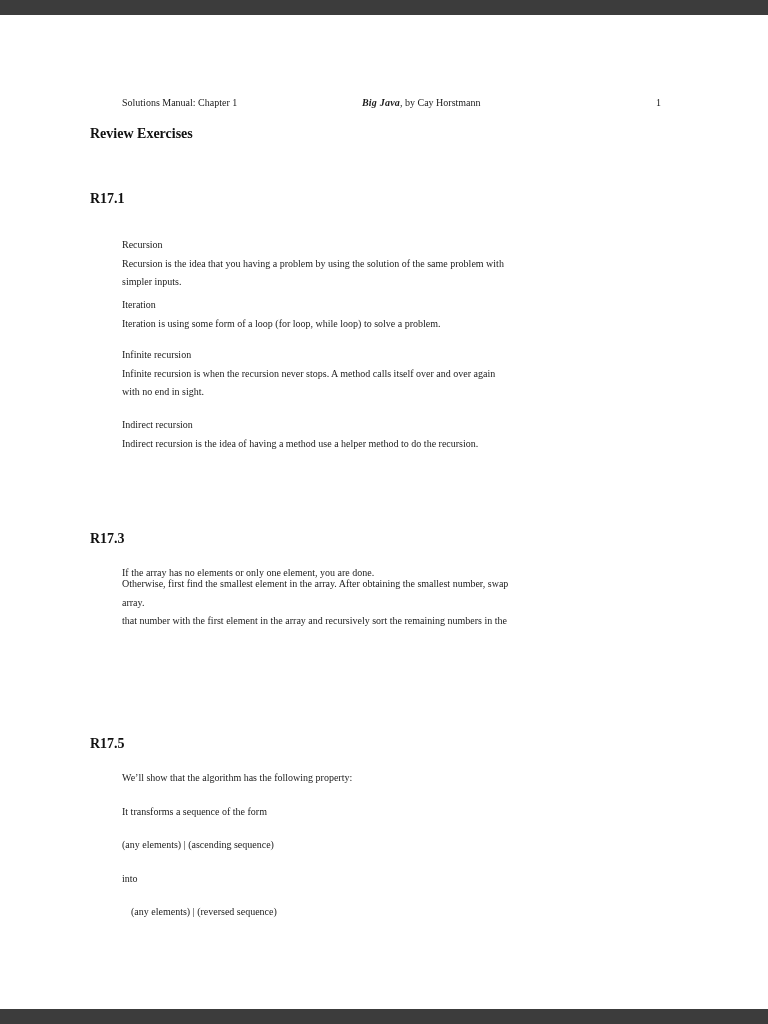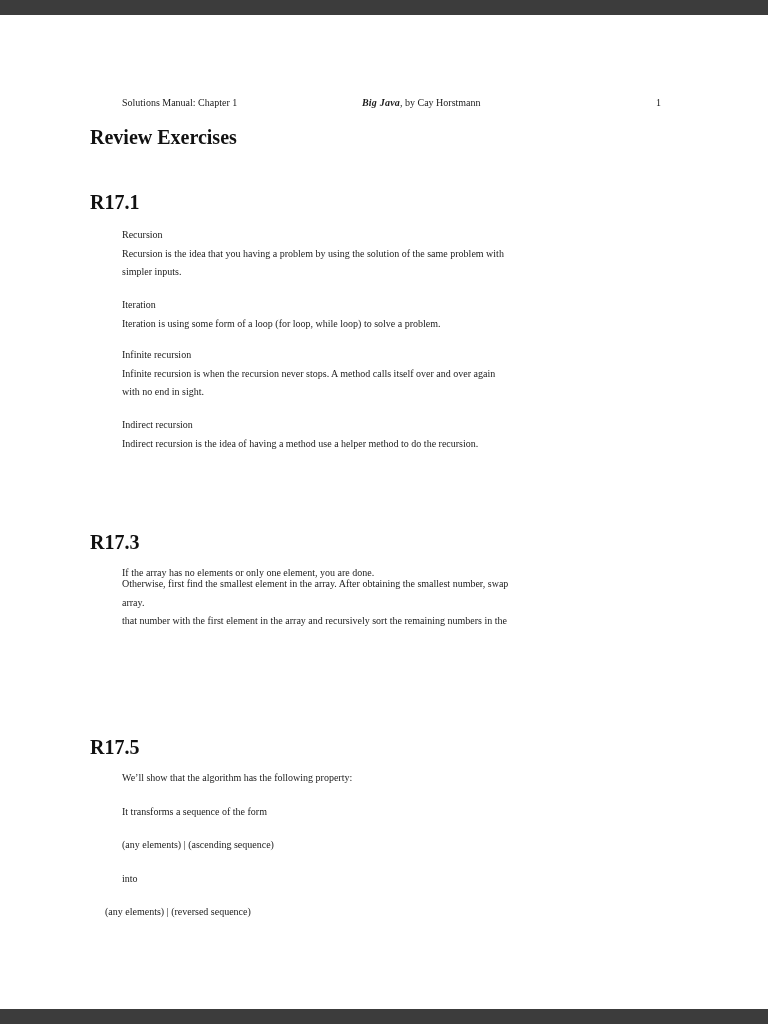--- a/index.html
+++ b/index.html
@@ -36,21 +36,21 @@
     background: #ffffff;
   }
   .abs { position: absolute; white-space: nowrap; }
   .body-text {
     font-size: 10px;
     line-height: 18.6px;
     color: #1b1b1b;
     margin-left: 32px;
   }
   .heading {
-    font-size: 20px;
+    font-size: 14px;
     font-weight: bold;
     color: #111111;
   }
   .hdr-mid b i { letter-spacing: 0.2px; }
   .para div { height: 18.6px; }
 </style>
 </head>
 <body>
 
 <div class="viewport">
@@ -62,21 +62,21 @@
     <div>
       <span class="abs body-text" style="left:90px; top:79px;">Solutions Manual: Chapter 1</span>
       <span class="abs body-text hdr-mid" style="left:330px; top:79px;"><b><i>Big Java</i></b><span>, by Cay Horstmann</span></span>
       <span class="abs body-text" style="left:624px; top:79px;">1</span>
     </div>
 
     <div class="abs heading" style="left:90px; top:111px;">Review Exercises</div>
 
     <div class="abs heading" style="left:90px; top:176px;">R17.1</div>
 
-    <div class="abs body-text para" style="left:90px; top:211px;">
+    <div class="abs body-text para" style="left:90px; top:221px;">
       <div>Recursion</div>
       <div>Recursion is the idea that you having a problem by using the solution of the same problem with</div>
       <div>simpler inputs.</div>
     </div>
 
     <div class="abs body-text para" style="left:90px; top:281px;">
       <div>Iteration</div>
       <div>Iteration is using some form of a loop (for loop, while loop) to solve a problem.</div>
     </div>
 
@@ -114,21 +114,21 @@
     </div>
 
     <div class="abs body-text para" style="left:90px; top:821px;">
       <div>(any elements) | (ascending sequence)</div>
     </div>
 
     <div class="abs body-text para" style="left:90px; top:855px;">
       <div>into</div>
     </div>
 
-    <div class="abs body-text para" style="left:73px; top:888px;">
+    <div class="abs body-text para" style="left:99px; top:888px;">
       <div>(any elements) | (reversed sequence)</div>
     </div>
 
   </div>
 
   <div class="letterbox bottom"></div>
 
 </div>
 
 </body></html>

